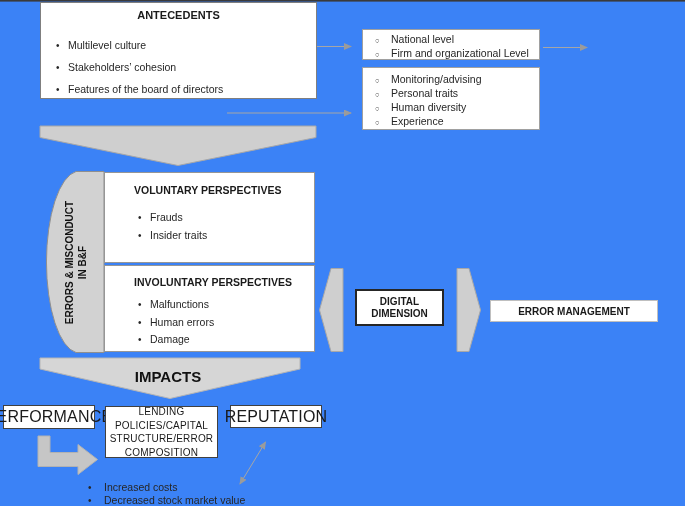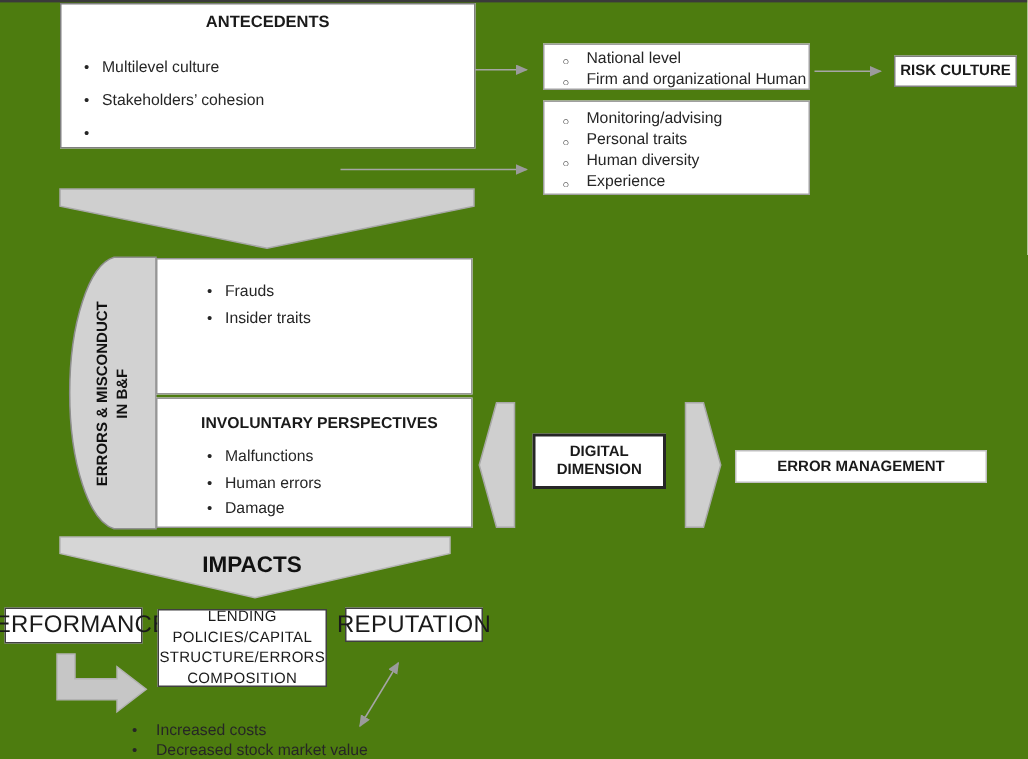--- a/index.html
+++ b/index.html
@@ -1,16 +1,16 @@
 <!DOCTYPE html>
 <html><head>
 <meta charset="utf-8">
 <style>
   html,body{margin:0;padding:0;background:#fff;}
-  .canvas{position:relative;width:685px;height:506px;background:#4d7c0f;overflow:hidden;
+  .canvas{position:relative;width:685px;height:506px;background:#3b82f6;overflow:hidden;
           font-family:"Liberation Sans",sans-serif;color:#1a1a1a;}
   .layer{position:absolute;left:0;top:0;}
   .box{position:absolute;background:#fff;box-sizing:border-box;}
   .b-gray{border:1.2px solid #a0a0a0;}
   .b-mid{border:1.5px solid #7f7f7f;}
   .b-dark{border:1.6px solid #404040;}
   .b-black{border:2px solid #262626;}
   .b-light{border:1.2px solid #bfbfbf;}
   .title{font-weight:bold;font-size:11px;text-align:center;}
   .hdr{font-weight:bold;font-size:10.5px;white-space:nowrap;}
@@ -72,40 +72,38 @@
       <li>
         <span class="bu">•</span>
         <span>Multilevel culture</span>
         </li>
       <li>
         <span class="bu">•</span>
         <span>Stakeholders’ cohesion</span>
         </li>
       <li>
         <span class="bu">•</span>
+        <span>Features of the board of directors</span>
         </li>
     </ul>
   </div>
 
   <div class="box b-gray" style="left:362px;top:29px;width:178px;height:31px;">
     <ul class="blist circlist" style="padding:2.5px 0 0 12px;">
       <li>
         <span class="bu">○</span>
         <span>National level</span>
         </li>
       <li>
         <span class="bu">○</span>
-        <span>Firm and organizational Human</span>
-        </li>
-    </ul>
-  </div>
-
-  <div class="box b-mid ctr bold10" style="left:596px;top:37px;width:82px;height:21px;">
-    <span>RISK CULTURE</span>
-  </div>
+        <span>Firm and organizational Level</span>
+        </li>
+    </ul>
+  </div>
+
 
   <div class="box b-gray" style="left:362px;top:67px;width:178px;height:63px;">
     <ul class="blist circlist" style="padding:5px 0 0 12px;">
       <li>
         <span class="bu">○</span>
         <span>Monitoring/advising</span>
         </li>
       <li>
         <span class="bu">○</span>
         <span>Personal traits</span>
@@ -120,20 +118,21 @@
         </li>
     </ul>
   </div>
 
   <div class="banner-text">
     <span>ERRORS &amp; MISCONDUCT</span>
     <span>IN B&amp;F</span>
   </div>
 
   <div class="box b-gray" style="left:104px;top:172px;width:211px;height:91px;border-color:#969696;">
+    <div class="hdr" style="margin:11px 0 0 29px;">VOLUNTARY PERSPECTIVES</div>
     <ul class="blist dotlist" style="padding:15px 0 0 33px;display:flex;flex-direction:column;gap:5px;">
       <li>
         <span class="bu">•</span>
         <span>Frauds</span>
         </li>
       <li>
         <span class="bu">•</span>
         <span>Insider traits</span>
         </li>
     </ul>
@@ -169,21 +168,21 @@
   <div class="impacts">IMPACTS</div>
 
   <div class="box b-dark ctr reg10" style="left:3px;top:405px;width:92px;height:24px;">
     <span>PERFORMANCE</span>
   </div>
 
   <div class="box b-dark" style="left:105px;top:406px;width:113px;height:52px;">
     <div class="lending-lines">
       <span>LENDING</span>
       <span>POLICIES/CAPITAL</span>
-      <span>STRUCTURE/ERRORS</span>
+      <span>STRUCTURE/ERROR</span>
       <span>COMPOSITION</span>
     </div>
   </div>
 
   <div class="box b-dark ctr reg10" style="left:230px;top:405px;width:92px;height:23px;">
     <span>REPUTATION</span>
   </div>
 
   <ul class="blist dotlist outcomes">
     <li>

